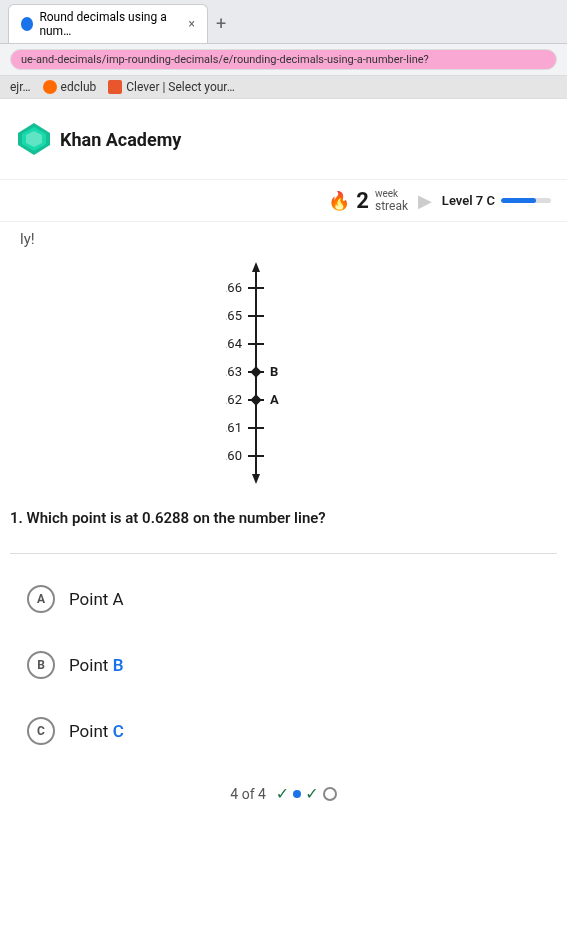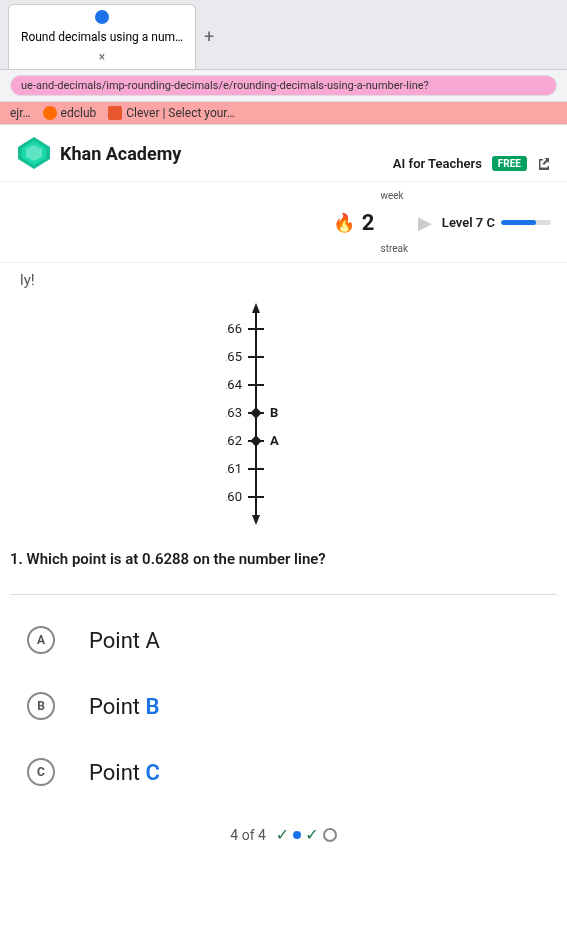--- a/index.html
+++ b/index.html
@@ -21,21 +21,20 @@
       background: #fff;
       border: 1px solid #ccc;
       border-bottom: none;
       border-radius: 6px 6px 0 0;
       padding: 5px 12px;
       font-size: 12px;
       display: flex;
       align-items: center;
       gap: 6px;
       max-width: 200px;
-      flex-direction: column;
     }
     .tab-icon {
       width: 14px;
       height: 14px;
       background: #1a73e8;
       border-radius: 50%;
       display: inline-block;
     }
     .tab-close {
       font-size: 12px;
@@ -64,21 +63,21 @@
       border-radius: 12px;
       padding: 3px 10px;
       flex: 1;
       font-size: 11px;
       color: #333;
       overflow: hidden;
       white-space: nowrap;
       text-overflow: ellipsis;
     }
     .bookmarks-bar {
-      background: #fca5a5;
+      background: #e5e5e5;
       border-bottom: 1px solid #ddd;
       padding: 4px 10px;
       display: flex;
       align-items: center;
       gap: 12px;
       font-size: 12px;
     }
     .bookmark-item {
       display: flex;
       align-items: center;
@@ -98,23 +97,23 @@
       width: 14px;
       height: 14px;
       border-radius: 50%;
       display: inline-block;
     }
 
     
     .ka-header {
       background: #fff;
       display: flex;
-      align-items: flex-end;
+      align-items: flex-start;
       justify-content: space-between;
-      padding: 10px 16px;
+      padding: 22px 16px;
       border-bottom: 1px solid #eee;
     }
     .ka-logo {
       display: flex;
       align-items: center;
       gap: 8px;
     }
     .ka-gem {
       width: 36px;
       height: 36px;
@@ -210,23 +209,22 @@
       border: 2px solid #888;
       display: flex;
       align-items: center;
       justify-content: center;
       font-size: 12px;
       font-weight: 700;
       color: #555;
       flex-shrink: 0;
     }
     .choice-text {
-      font-size: 22px;
-      color: #1b1b1b;
-      margin-left: 20px;
+      font-size: 17px;
+      color: #1b1b1b;
     }
     .choice-text .colored-b {
       color: #1a73e8;
       font-weight: 600;
     }
     .choice-text .colored-c {
       color: #1a73e8;
       font-weight: 600;
     }
 
@@ -297,37 +295,29 @@
 <div class="ka-header">
   <div class="ka-logo">
 
     <svg class="ka-gem" viewBox="0 0 36 36" xmlns="http://www.w3.org/2000/svg">
       <polygon points="18,2 34,12 34,24 18,34 2,24 2,12" fill="#14bf96"></polygon>
       <polygon points="18,6 30,13 30,23 18,30 6,23 6,13" fill="#1ad9ab"></polygon>
       <polygon points="18,10 26,14 26,22 18,26 10,22 10,14" fill="#fff" opacity="0.3"></polygon>
     </svg>
     <span class="ka-name">Khan Academy</span>
   </div>
-  <div class="ka-right">
-    <span class="ai-label">AI for Teachers</span>
-    <span class="free-badge">FREE</span>
-
-    <svg width="14" height="14" viewBox="0 0 14 14">
-      <path d="M2 2h4v1.5H3.5v7h7V9H12v4H2V2zm5-1h5v5l-1.5-1.5-3.5 3.5-1.5-1.5 3.5-3.5L9 2z" fill="#555"></path>
-    </svg>
-  </div>
 </div>
 
 <div style="display:flex; align-items:center; justify-content:flex-end; padding:8px 16px; gap:10px; border-bottom:1px solid #eee;">
   <div class="ka-streak-area">
     <span class="flame-icon">🔥</span>
     <span class="streak-num">2</span>
     <div>
       <div style="font-size:10px; color:#555;">week</div>
-      <div style="font-size:10px; color:#555;margin-top:42px;">streak</div>
+      <div style="font-size:12px; color:#555;">streak</div>
     </div>
   </div>
   <span style="color:#ccc; font-size:18px;">▶</span>
   <div style="display:flex; align-items:center; gap:6px;">
     <span style="font-size:13px; font-weight:600; color:#1b1b1b;">Level 7 C</span>
     <div style="width:50px; height:5px; background:#ddd; border-radius:3px; overflow:hidden;">
       <div style="width:70%; height:100%; background:#1a73e8; border-radius:3px;"></div>
     </div>
   </div>
 </div>

